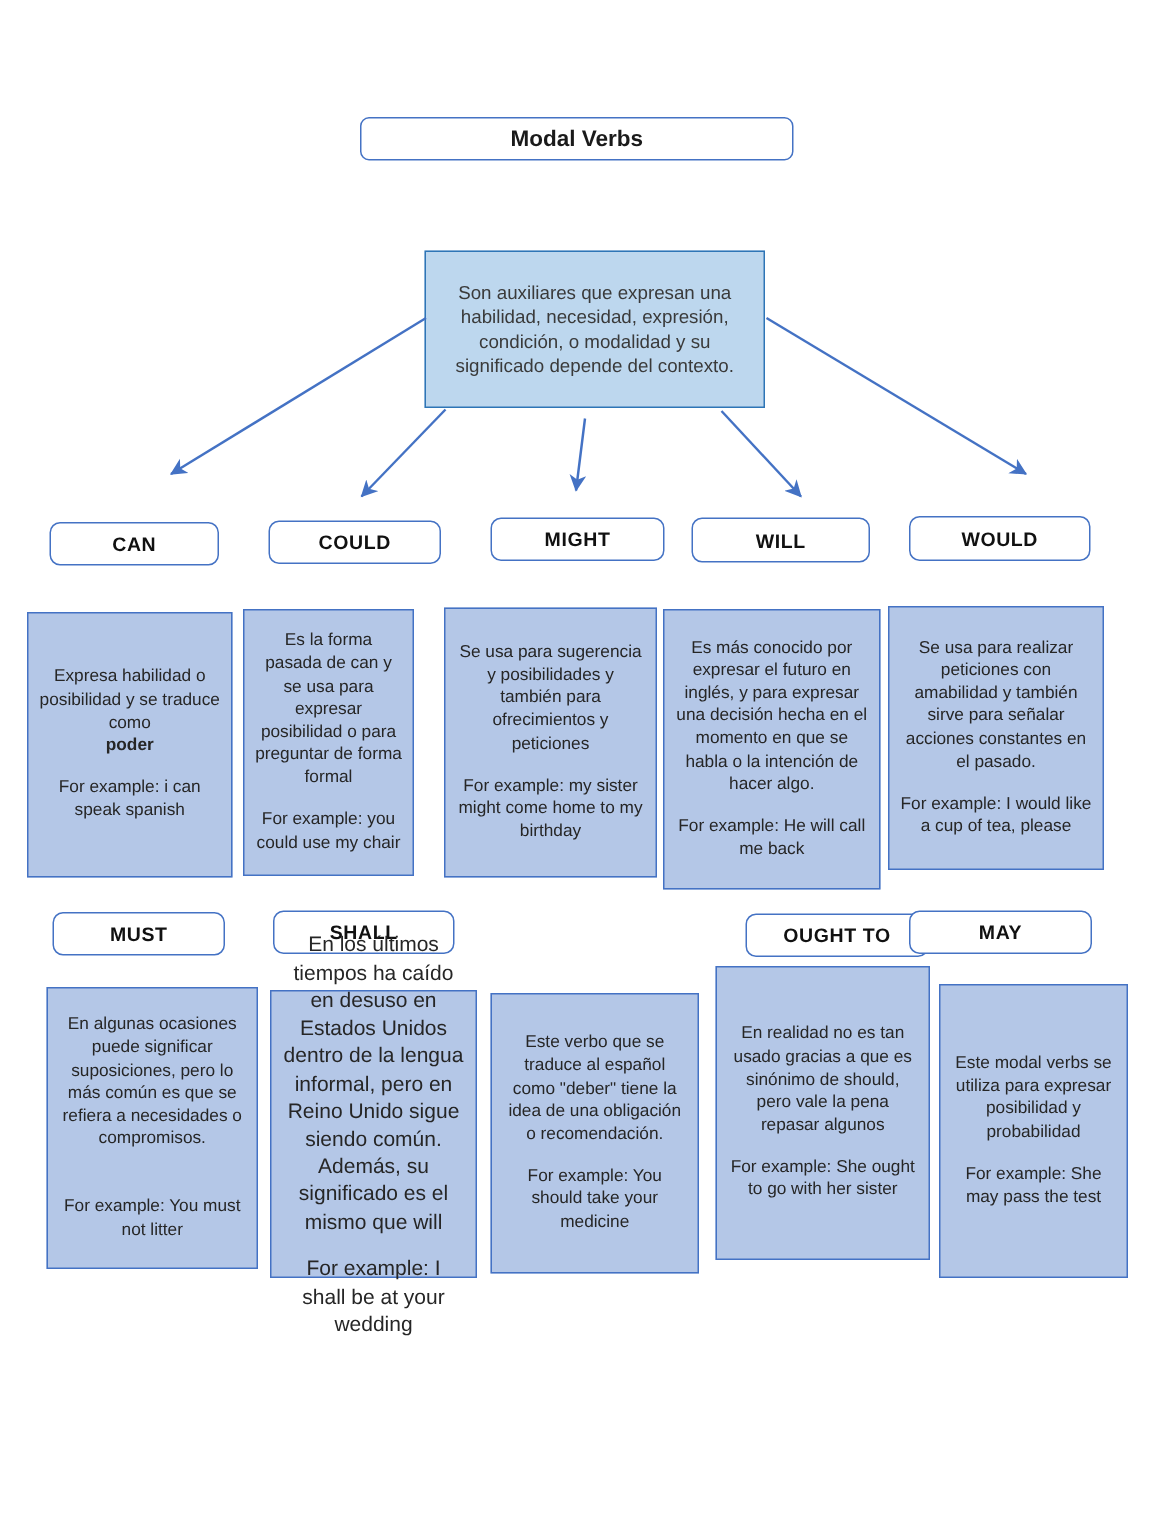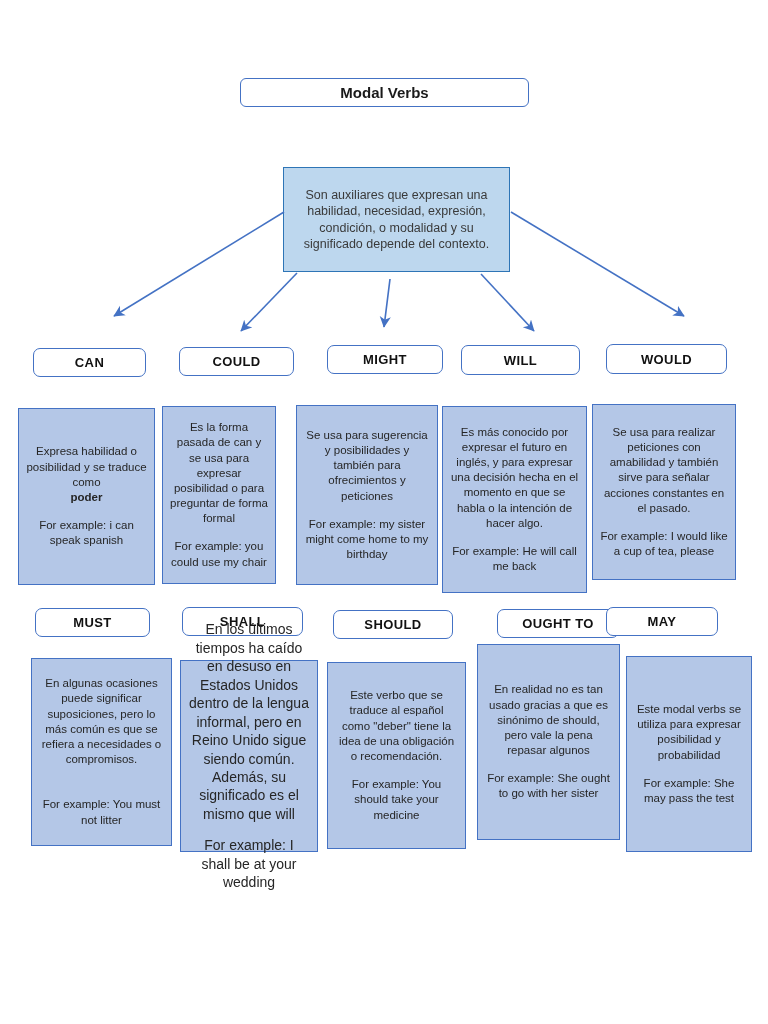--- a/index.html
+++ b/index.html
@@ -91,23 +91,22 @@
     <div class="example">For example: He will call me back</div>
   </div>
 
   <div class="verb-card" style="left:592px;top:404px;width:144px;height:176px">
     <div>Se usa para realizar peticiones con amabilidad y también sirve para señalar acciones constantes en el pasado.</div>
     <div class="example">For example: I would like a cup of tea, please</div>
   </div>
 
   <div class="verb-header" style="left:35px;top:608px;width:115px;height:29px">MUST</div>
   <div class="verb-header" style="left:182px;top:607px;width:121px;height:29px">SHALL</div>
-  <div class="verb-header" style="left:333px;top:610px;width:120px;height:29px">SHOULD</div>
   <div class="verb-header" style="left:497px;top:609px;width:122px;height:29px">OUGHT TO</div>
-  <div class="verb-header" style="left:606px;top:607px;width:112px;height:29px">MAY</div>
+  <div class="verb-header" style="left:606px;top:607px;width:122px;height:29px">MAY</div>
 
   <div class="verb-card gap-lg" style="left:31px;top:658px;width:141px;height:188px">
     <div>En algunas ocasiones puede significar suposiciones, pero lo más común es que se refiera a necesidades o compromisos.</div>
     <div class="example">For example: You must not litter</div>
   </div>
 
   <div class="verb-card small-text" style="left:180px;top:660px;width:138px;height:192px">
     <div>En los últimos tiempos ha caído en desuso en Estados Unidos dentro de la lengua informal, pero en Reino Unido sigue siendo común. Además, su significado es el mismo que will</div>
     <div class="example">For example: I shall be at your wedding</div>
   </div>

